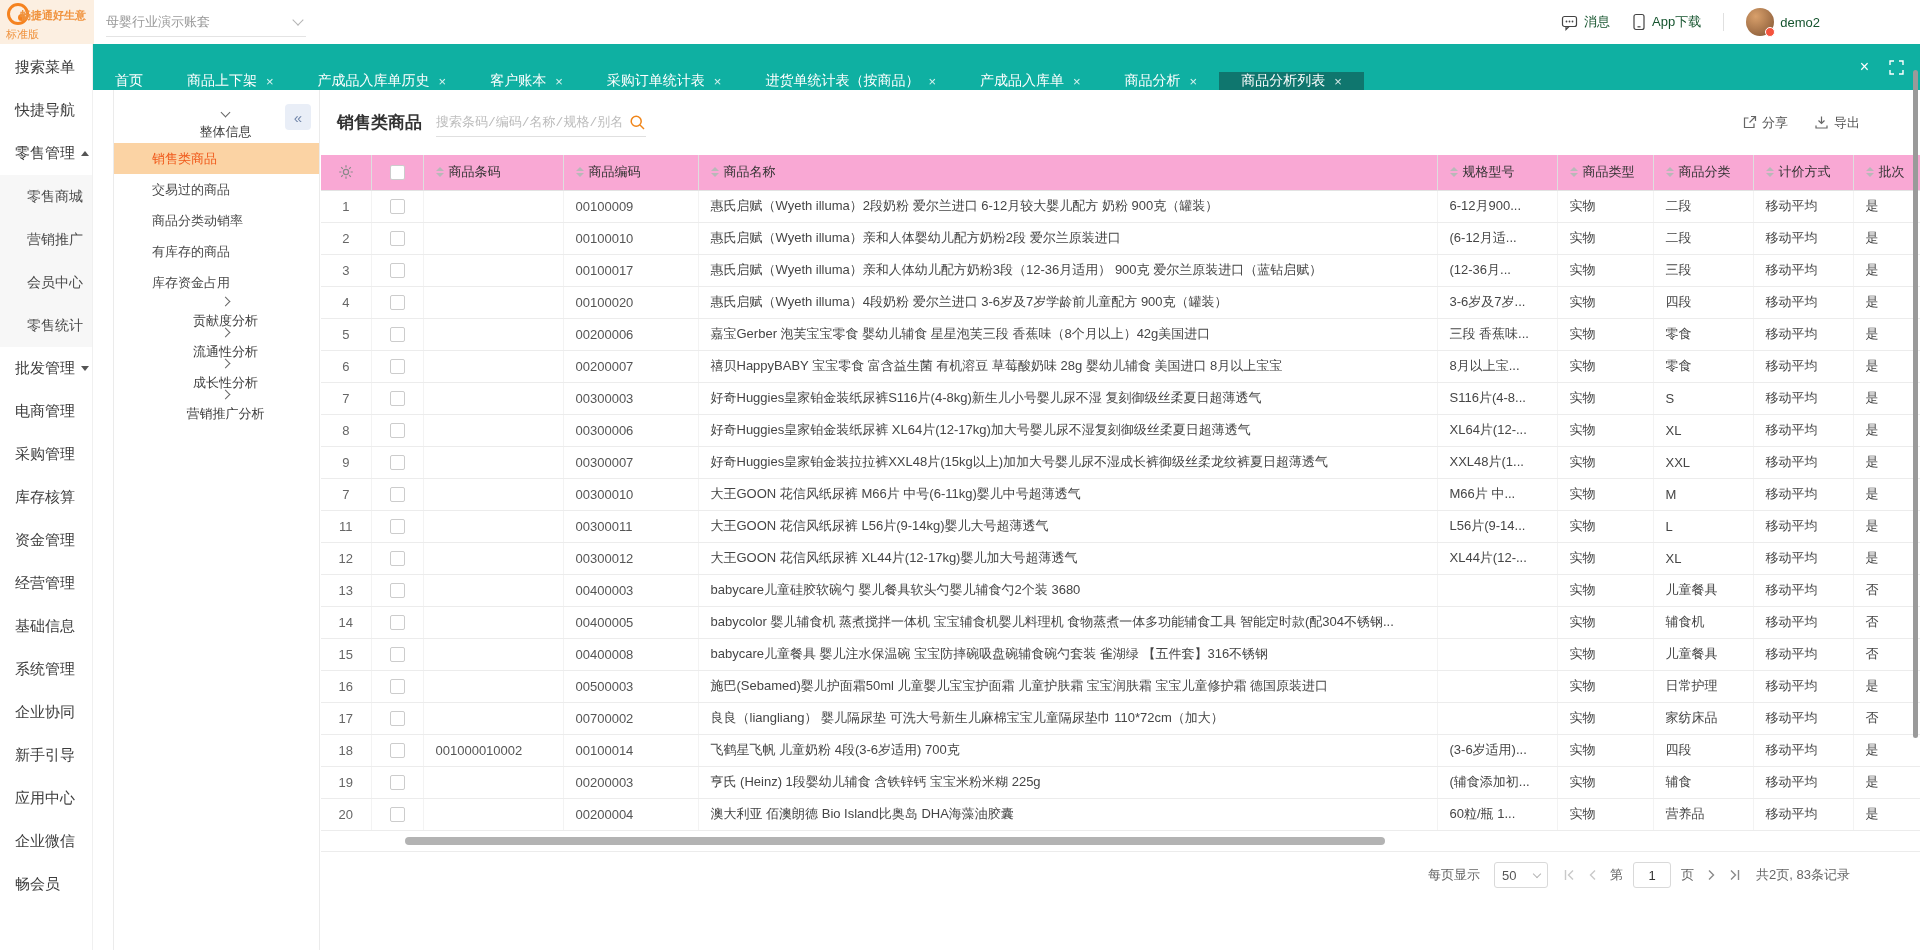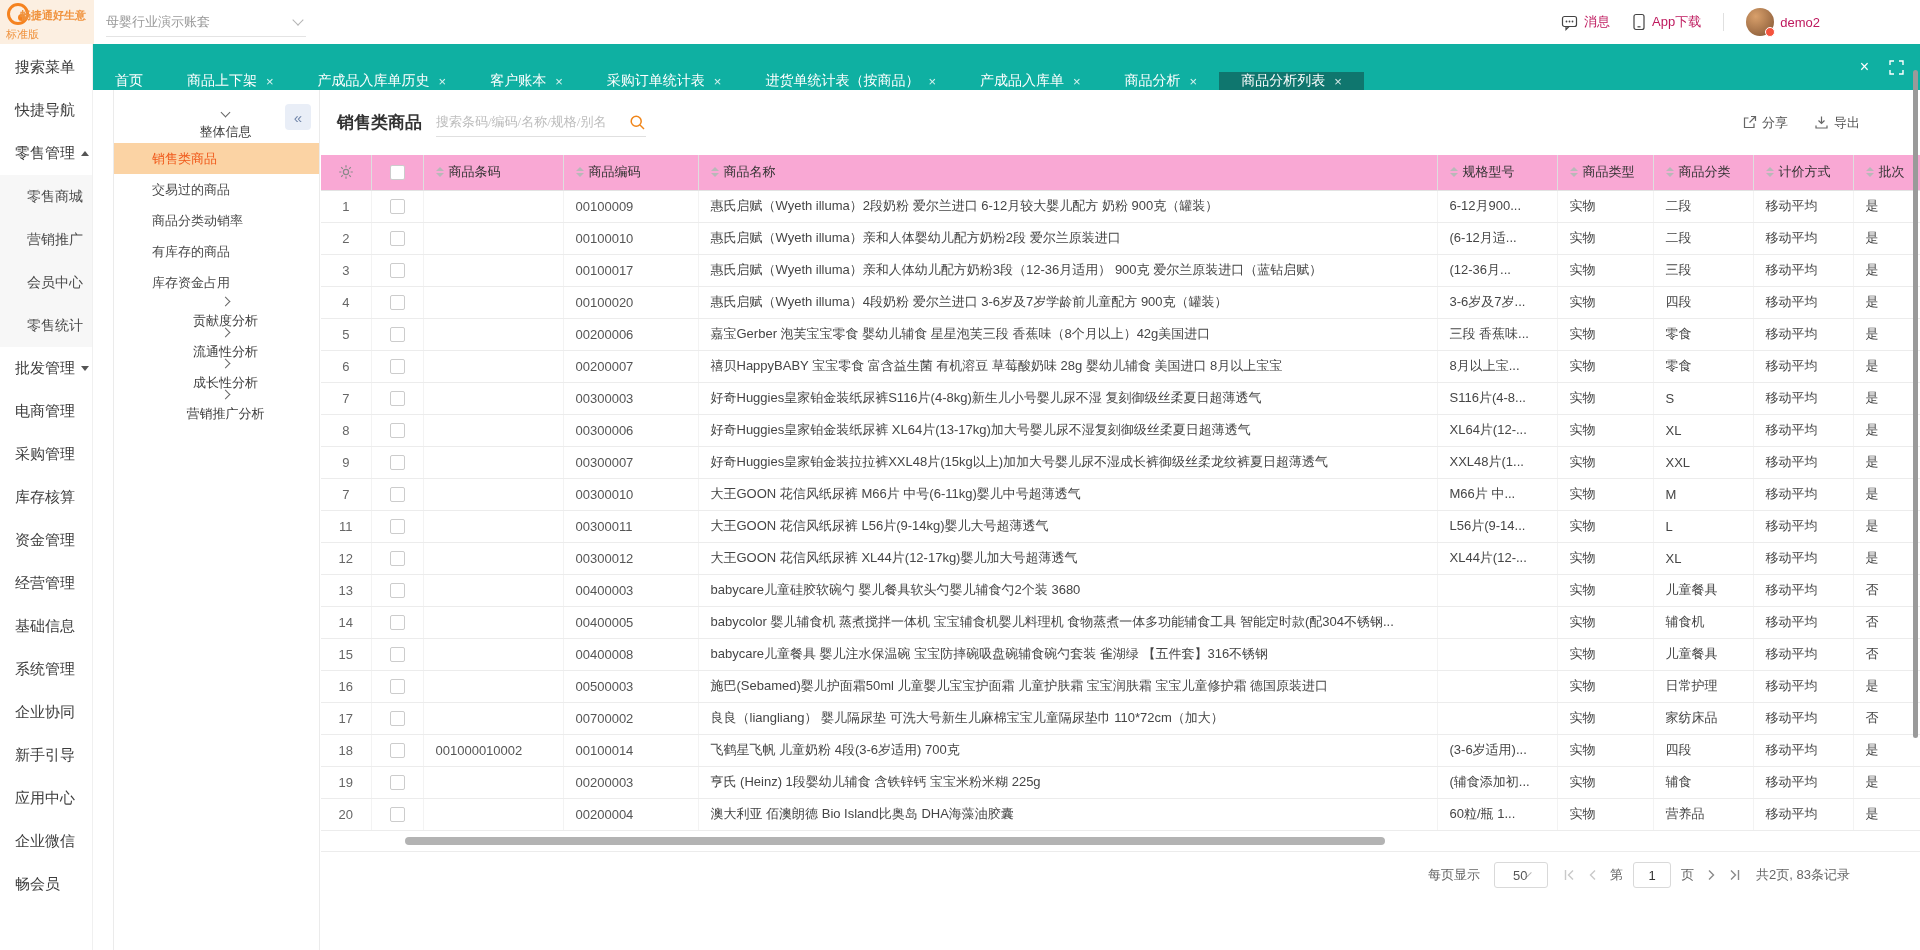--- a/index.html
+++ b/index.html
@@ -8,21 +8,21 @@
 
   
   .topbar { position:absolute; left:0; top:0; width:1920px; height:44px; background:#fff; display:flex; align-items:center; }
   .logo-block { width:94px; height:44px; background:#fcefe1; position:relative; flex:none; }
   .logo-mark { position:absolute; left:7px; top:3px; width:22px; height:22px; border:3px solid #f5821f; border-radius:50%; }
   .logo-mark::after { content:""; position:absolute; right:1px; bottom:1px; width:7px; height:7px; background:#f5821f; border-radius:50%; }
   .brand-name { position:absolute; left:20px; top:8px; font-size:11px; font-weight:bold; color:#f0933f; white-space:nowrap; }
   .edition { position:absolute; left:6px; top:27px; font-size:11px; color:#f0933f; }
   .account-select { margin-left:12px; width:200px; height:30px; border-bottom:1px solid #e4e4e4; display:flex; align-items:center; justify-content:space-between; font-size:13px; color:#9a9a9a; cursor:pointer; }
   .chev { width:8px; height:8px; border-right:1px solid #b5b5b5; border-bottom:1px solid #b5b5b5; transform:rotate(45deg); margin:-4px 4px 0 0; }
-  .topbar-right { margin-left:auto; display:flex; align-items:center; padding-right:100px; gap:22px; font-size:13px; color:#be185d; }
+  .topbar-right { margin-left:auto; display:flex; align-items:center; padding-right:100px; gap:22px; font-size:13px; color:#14532d; }
   .top-item { display:flex; align-items:center; gap:6px; cursor:pointer; }
   .v-div { width:1px; height:18px; background:#e0e0e0; }
   .avatar { width:28px; height:28px; border-radius:50%; background:radial-gradient(circle at 35% 30%, #d9a06b, #9a6a43 70%, #6e4a2e); position:relative; }
   .avatar::after { content:""; position:absolute; right:-1px; bottom:-1px; width:8px; height:8px; background:#f5533d; border-radius:50%; border:1px solid #fff; }
 
   
   .tabbar { position:absolute; left:93px; top:44px; right:0; height:46px; background:#0fb0a2; display:flex; align-items:stretch; }
   .tabs { display:flex; align-items:stretch; overflow:hidden;margin-top:28px; }
   .tab { display:flex; align-items:center; padding:0 22px; color:#fff; font-size:14px; cursor:pointer; white-space:nowrap; }
   .tab.active { background:#0f766e; }
@@ -46,21 +46,21 @@
   .g-chev.open { transform:rotate(45deg); margin-top:-3px; }
   .g-chev.closed { transform:rotate(-45deg); }
   .sub-item { height:31px; display:flex; align-items:center; padding-left:38px; font-size:13px; color:#4a4a4a; cursor:pointer; white-space:nowrap; }
   .sub-item.active { background:#fbd3a4; color:#f0591a; }
 
   
   .content { position:absolute; left:321px; top:90px; right:0; bottom:0; background:#fff; }
   .content-header { height:65px; display:flex; align-items:center; padding:0 60px 0 16px; }
   .page-title { font-size:17px; font-weight:bold; color:#333; }
   .search-wrap { margin-left:14px; display:flex; align-items:center; border-bottom:1px solid #e0e0e0; height:28px; width:210px; }
-  .search-wrap input { border:none; outline:none; flex:1; font-size:13px; color:#555; font-family:Liberation Serif, serif; }
+  .search-wrap input { border:none; outline:none; flex:1; font-size:13px; color:#555; font-family:Liberation Mono, monospace; }
   .search-wrap input::placeholder { color:#bcbcbc; }
   .header-actions { margin-left:auto; display:flex; align-items:center; gap:26px; font-size:13px; color:#555; }
   .action-btn { display:flex; align-items:center; gap:5px; cursor:pointer; }
 
   
   .table-clip { width:1599px; overflow:hidden; }
   table { border-collapse:collapse; table-layout:fixed; width:1652px; }
   th, td { height:32px; font-size:13px; font-weight:normal; text-align:left; padding:0 12px; white-space:nowrap; overflow:hidden; border-bottom:1px solid #ececec; border-right:1px solid #f3f3f3; }
   thead th { height:35px; background:#f9a8d4; color:#333; border-right:1px solid #dedede; border-bottom:1px solid #e3e3e3; }
   td.c-num { text-align:center; color:#666; padding:0 4px; }
@@ -73,21 +73,21 @@
   .sort i.u { border-bottom:4px solid #b8b8b8; }
   .sort i.d { border-top:4px solid #b8b8b8; }
   input[type="checkbox"] { appearance:none; -webkit-appearance:none; width:15px; height:15px; border:1px solid #ccc; border-radius:2px; background:#fff; vertical-align:middle; cursor:pointer; }
 
   .hscroll-zone { height:20px; position:relative; }
   .hscroll-thumb { position:absolute; left:84px; top:6px; width:980px; height:8px; background:#b3b3b3; border-radius:4px; cursor:pointer; }
   .vscroll-thumb { position:absolute; right:2px; top:70px; width:5px; height:668px; background:#9a9a9a; border-radius:3px; }
 
   
   .pagination { border-top:1px solid #ececec; height:48px; display:flex; align-items:center; justify-content:flex-end; gap:14px; padding-right:70px; font-size:13px; color:#666; }
-  .per-page { width:54px; height:26px; border:1px solid #d9d9d9; border-radius:3px; display:flex; align-items:center; justify-content:space-between; padding:0 18px; cursor:pointer; color:#555; }
+  .per-page { width:54px; height:26px; border:1px solid #d9d9d9; border-radius:3px; display:flex; align-items:center; justify-content:space-between; padding:0 7px; cursor:pointer; color:#555; }
   .per-page .chev { margin:-2px 0 0 0; width:6px; height:6px; }
   .pg-btn { display:flex; align-items:center; cursor:pointer; }
   .page-input { width:38px; height:26px; border:1px solid #d9d9d9; border-radius:3px; text-align:center; font-size:13px; color:#333; outline:none; font-family:inherit; }
   .pg-group { display:flex; align-items:center; gap:10px; }
 
   svg { display:block; }
 </style>
 </head>
 <body>
 
@@ -491,21 +491,21 @@
             <td class="c-type">实物</td>
             <td class="c-cat">S</td>
             <td class="c-price">移动平均</td>
             <td class="c-batch">是</td>
           </tr>
           <tr>
             <td class="c-num">8</td>
             <td class="c-check"><input type="checkbox" style=""></td>
             <td class="c-barcode"></td>
             <td class="c-code">00300006</td>
-            <td class="c-name">好奇Huggies皇家铂金装纸尿裤 XL64片(13-17kg)加大号婴儿尿不湿复刻御级丝柔夏日超薄透气</td>
+            <td class="c-name">好奇Huggies皇家铂金装纸尿裤 XL64片(12-17kg)加大号婴儿尿不湿复刻御级丝柔夏日超薄透气</td>
             <td class="c-spec">XL64片(12-...</td>
             <td class="c-type">实物</td>
             <td class="c-cat">XL</td>
             <td class="c-price">移动平均</td>
             <td class="c-batch">是</td>
           </tr>
           <tr>
             <td class="c-num">9</td>
             <td class="c-check"><input type="checkbox" style=""></td>
             <td class="c-barcode"></td>

